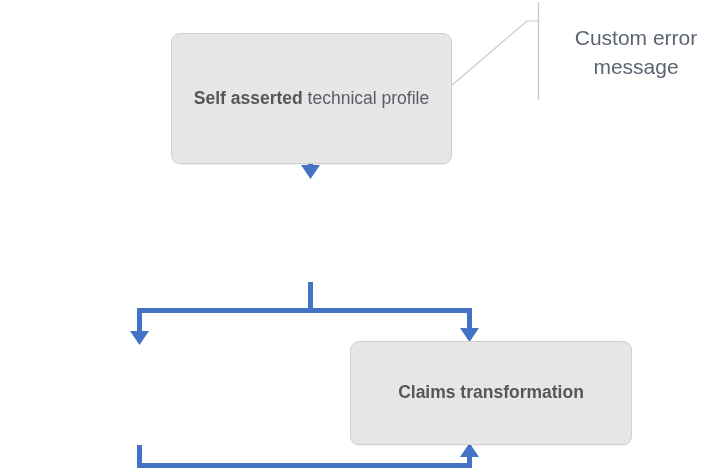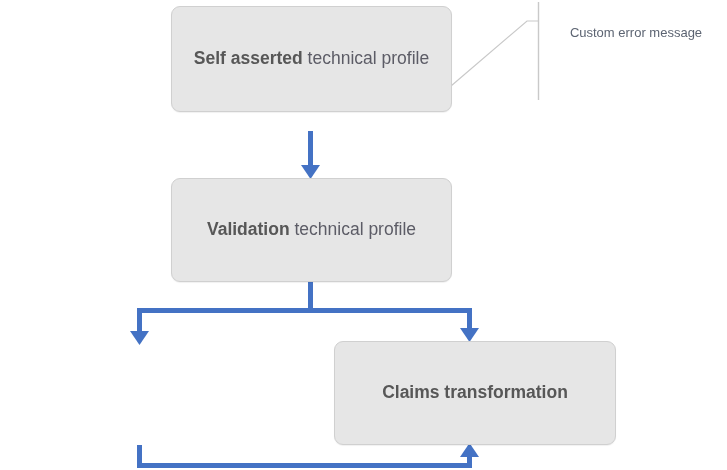--- a/index.html
+++ b/index.html
@@ -32,43 +32,43 @@
     box-shadow: 0 1px 1px rgba(0,0,0,0.06);
   }
   .node .txt { display: block; }
   .node b {
     font-weight: bold;
     color: #575757;
   }
   .node.bold-all { font-weight: bold; color: #575757; }
 
   
-  #node-self-asserted { left: 171px; top: 6px; width: 281px; height: 106px; }
+  #node-self-asserted { left: 171px; top: 33px; width: 281px; height: 131px; }
   #node-validation    { left: 171px; top: 178px; width: 281px; height: 104px; }
   #node-claims-left   { left: 2px;   top: 345px; width: 282px; height: 100px; }
-  #node-claims-right  { left: 334px; top: 341px; width: 282px; height: 104px; }
+  #node-claims-right  { left: 350px; top: 341px; width: 282px; height: 104px; }
 
   
   #connectors {
     position: absolute;
     left: 0; top: 0;
     width: 727px;
     height: 470px;
     pointer-events: none;
   }
 
   
   #callout-label {
     position: absolute;
     left: 552px;
     top: 24px;
     width: 168px;
     text-align: center;
     color: #5c6472;
-    font-size: 13px;
+    font-size: 21px;
     line-height: 1.38;
   }
 </style>
 </head>
 <body>
 
 <div id="canvas">
 
   <svg id="connectors" viewBox="0 0 727 470" width="727" height="470" xmlns="http://www.w3.org/2000/svg">
 
@@ -96,23 +96,20 @@
       <line x1="137" y1="465.5" x2="472" y2="465.5" stroke="#4472c4" stroke-width="5"></line>
       <line x1="469.5" y1="468" x2="469.5" y2="455" stroke="#4472c4" stroke-width="5"></line>
       <path d="M 460 457 L 479 457 L 469.5 443 Z" fill="#4472c4"></path>
     </g>
   </svg>
 
   <div class="node" id="node-self-asserted">
     <span class="txt"><b>Self asserted</b><span> technical profile</span></span>
   </div>
 
-  <div class="node" id="node-validation">
-    <span class="txt"><b>Validation</b><span> technical profile</span></span>
-  </div>
 
 
   <div class="node bold-all" id="node-claims-right">
     <span class="txt">Claims transformation</span>
   </div>
 
   <div id="callout-label">Custom error message</div>
 
 </div>
 

